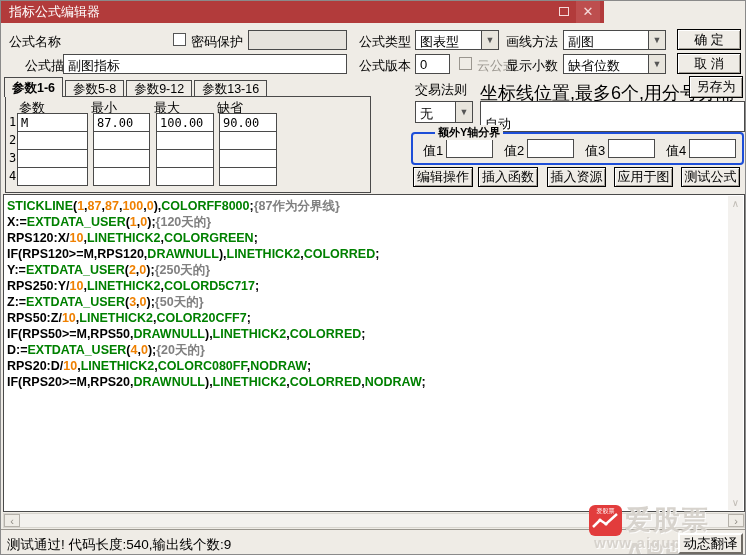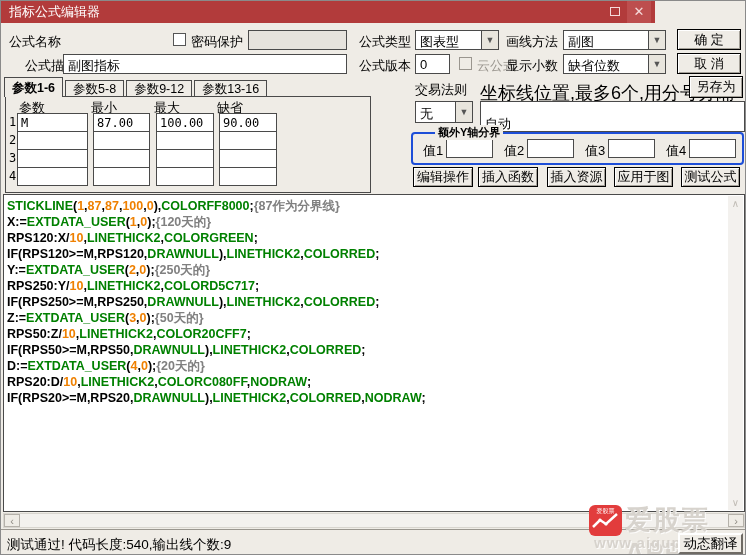--- a/index.html
+++ b/index.html
@@ -3,21 +3,21 @@
 <meta charset="utf-8">
 <style>
   :root{
     --kw:#008000; --num:#ef8000; --plain:#000000; --cmt:#808080;
     --titlebar:#b23b3b; --dlg:#efece6; --bd:#4a4a4a; --disbg:#e6e3dd;
   }
   html,body{margin:0;padding:0;background:#888;}
   *{box-sizing:border-box;font-family:"Liberation Sans","DejaVu Sans",sans-serif;}
   .window{position:relative;width:746px;height:555px;background:var(--dlg);
           border:1px solid #8a8a8a;overflow:hidden;}
-  .titlebar{position:absolute;left:0;top:0;width:654px;height:22px;background:var(--titlebar);
+  .titlebar{position:absolute;left:0;top:0;width:603px;height:22px;background:var(--titlebar);
             color:#fff;font-size:13px;line-height:22px;padding-left:8px;}
   .tb-btn{position:absolute;top:0;width:24px;height:22px;text-align:center;color:#f5dada;
           font-size:13px;line-height:21px;cursor:default;}
   .tb-max{right:28px;}
   .tb-close{right:4px;background:#bd4e4e;}
   .max-glyph{display:inline-block;width:10px;height:9px;border:1px solid #f5dada;margin-top:6px;}
   .lbl{position:absolute;font-size:13px;color:#000;white-space:nowrap;}
   .lbl-dis{color:#9a968f;}
   .tin{position:absolute;background:#fff;border:1px solid var(--bd);font-size:13px;
        padding:2px 0 0 4px;white-space:nowrap;overflow:hidden;}
@@ -190,21 +190,20 @@
     </div>
 
   <div class="code">
     <div class="code-inner" id="code-lines">
         <div class="code-line"><span class="tok-k">STICKLINE</span><span class="tok-o">(</span><span class="tok-n">1</span><span class="tok-o">,</span><span class="tok-n">87</span><span class="tok-o">,</span><span class="tok-n">87</span><span class="tok-o">,</span><span class="tok-n">100</span><span class="tok-o">,</span><span class="tok-n">0</span><span class="tok-o">),</span><span class="tok-k">COLORFF8000</span><span class="tok-o">;</span><span class="tok-c">{87作为分界线}</span></div>
         <div class="code-line"><span class="tok-o">X:=</span><span class="tok-k">EXTDATA_USER</span><span class="tok-o">(</span><span class="tok-n">1</span><span class="tok-o">,</span><span class="tok-n">0</span><span class="tok-o">);</span><span class="tok-c">{120天的}</span></div>
         <div class="code-line"><span class="tok-o">RPS120:X/</span><span class="tok-n">10</span><span class="tok-o">,</span><span class="tok-k">LINETHICK2</span><span class="tok-o">,</span><span class="tok-k">COLORGREEN</span><span class="tok-o">;</span></div>
         <div class="code-line"><span class="tok-o">IF(RPS120&gt;=M,RPS120,</span><span class="tok-k">DRAWNULL</span><span class="tok-o">),</span><span class="tok-k">LINETHICK2</span><span class="tok-o">,</span><span class="tok-k">COLORRED</span><span class="tok-o">;</span></div>
         <div class="code-line"><span class="tok-o">Y:=</span><span class="tok-k">EXTDATA_USER</span><span class="tok-o">(</span><span class="tok-n">2</span><span class="tok-o">,</span><span class="tok-n">0</span><span class="tok-o">);</span><span class="tok-c">{250天的}</span></div>
         <div class="code-line"><span class="tok-o">RPS250:Y/</span><span class="tok-n">10</span><span class="tok-o">,</span><span class="tok-k">LINETHICK2</span><span class="tok-o">,</span><span class="tok-k">COLORD5C717</span><span class="tok-o">;</span></div>
-        <div class="code-line"><span class="tok-o">IF(RPS250&gt;=M,RPS250,</span><span class="tok-k">DRAWNULL</span><span class="tok-o">),</span><span class="tok-k">LINETHICK2</span><span class="tok-o">,</span><span class="tok-k">COLORRED</span><span class="tok-o">;</span></div>
         <div class="code-line"><span class="tok-o">Z:=</span><span class="tok-k">EXTDATA_USER</span><span class="tok-o">(</span><span class="tok-n">3</span><span class="tok-o">,</span><span class="tok-n">0</span><span class="tok-o">);</span><span class="tok-c">{50天的}</span></div>
         <div class="code-line"><span class="tok-o">RPS50:Z/</span><span class="tok-n">10</span><span class="tok-o">,</span><span class="tok-k">LINETHICK2</span><span class="tok-o">,</span><span class="tok-k">COLOR20CFF7</span><span class="tok-o">;</span></div>
         <div class="code-line"><span class="tok-o">IF(RPS50&gt;=M,RPS50,</span><span class="tok-k">DRAWNULL</span><span class="tok-o">),</span><span class="tok-k">LINETHICK2</span><span class="tok-o">,</span><span class="tok-k">COLORRED</span><span class="tok-o">;</span></div>
         <div class="code-line"><span class="tok-o">D:=</span><span class="tok-k">EXTDATA_USER</span><span class="tok-o">(</span><span class="tok-n">4</span><span class="tok-o">,</span><span class="tok-n">0</span><span class="tok-o">);</span><span class="tok-c">{20天的}</span></div>
         <div class="code-line"><span class="tok-o">RPS20:D/</span><span class="tok-n">10</span><span class="tok-o">,</span><span class="tok-k">LINETHICK2</span><span class="tok-o">,</span><span class="tok-k">COLORC080FF</span><span class="tok-o">,</span><span class="tok-k">NODRAW</span><span class="tok-o">;</span></div>
         <div class="code-line"><span class="tok-o">IF(RPS20&gt;=M,RPS20,</span><span class="tok-k">DRAWNULL</span><span class="tok-o">),</span><span class="tok-k">LINETHICK2</span><span class="tok-o">,</span><span class="tok-k">COLORRED</span><span class="tok-o">,</span><span class="tok-k">NODRAW</span><span class="tok-o">;</span></div>
       </div>
     <div class="vscroll">
       <span class="sarr sa-up">∧</span>
       <span class="sarr sa-dn">∨</span>

